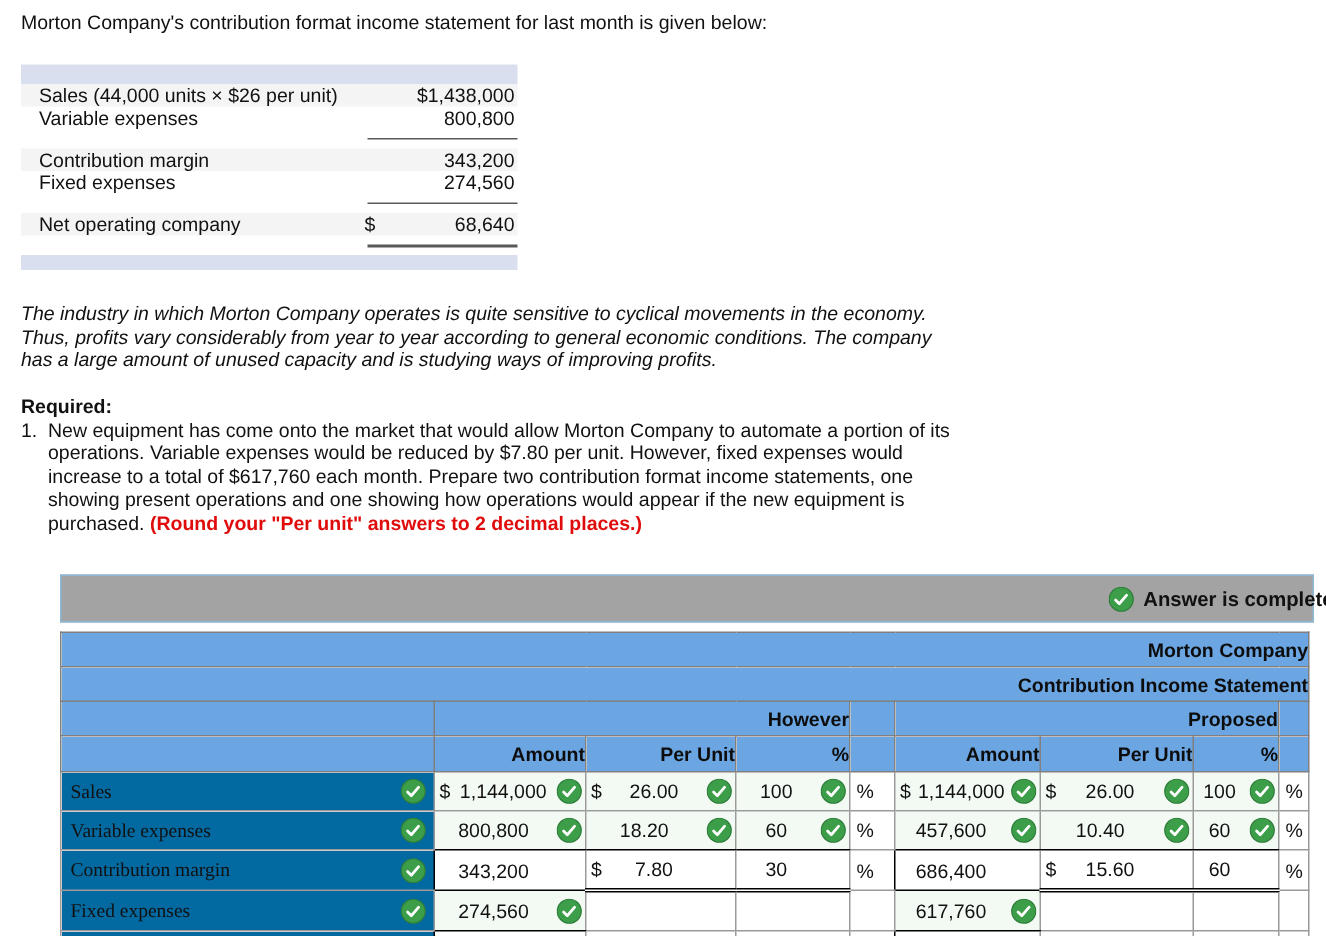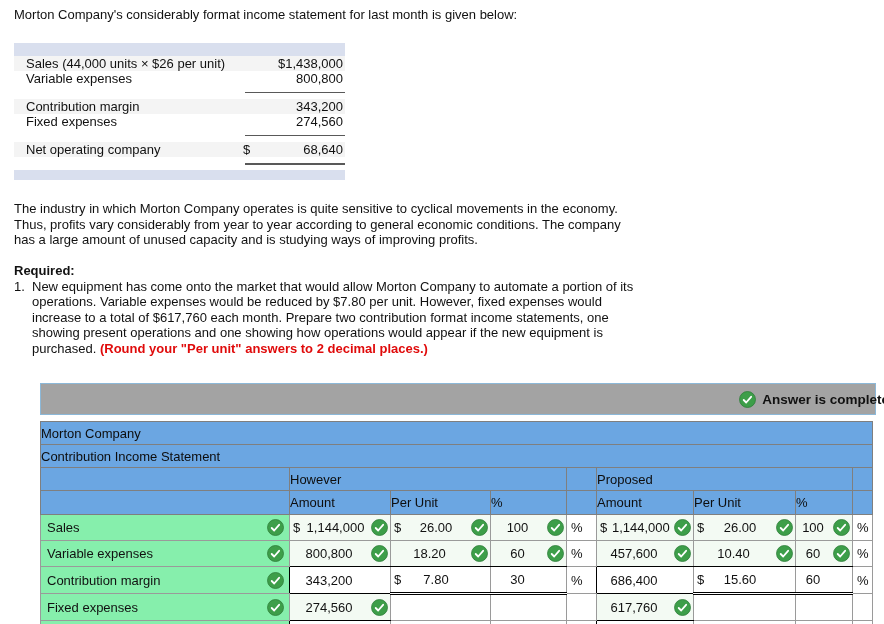--- a/index.html
+++ b/index.html
@@ -15,57 +15,57 @@
   .srow.alt{background:#f4f4f4;}
   .slabel{flex:1;}
   .samt{width:100px;display:flex;padding-right:2px;}
   .sd{width:14px;text-align:left;}
   .sv{flex:1;text-align:right;}
   .sspacer{height:13px;display:flex;justify-content:flex-end;align-items:center;}
   .srule{width:100px;border-top:1px solid #595959;}
   .srule.thick{border-top:2px solid #595959;}
 
   
-  .para{margin:21px 0 0 14px;width:612px;line-height:15.5px;}
+  .para{margin:21px 0 0 14px;width:612px;line-height:15.5px;font-style:italic;}
   .required{margin:15px 0 0 14px;font-weight:bold;}
   .req-item{margin:1px 0 0 14px;display:flex;width:622px;line-height:15.5px;}
   .req-num{width:18px;}
   .req-txt{flex:1;}
   .red{color:#e00b0b;font-weight:bold;}
 
   
   .banner{margin:27px 0 0 40px;width:834px;height:30px;background:#a3a3a3;border:1px solid #8cb8d8;
           display:flex;align-items:center;justify-content:flex-end;}
   .banner-inner{display:flex;align-items:center;gap:6px;font-weight:bold;font-size:13.5px;position:relative;left:95px;}
 
   
   table.ans{margin:6px 0 0 40px;border-collapse:collapse;table-layout:fixed;width:832px;
             border:1px solid #4c4c4c;border-bottom:2px solid #4c4c4c;}
   table.ans td{border:1px solid #9a9a9a;height:25px;padding:0;font-size:13px;overflow:hidden;}
-  tr.hdr td{background:#6ba6e2;font-weight:normal;text-align:left;border:1px solid #7f7f7f;height:22px;color:#0d0d0d;}
+  tr.hdr td{background:#6ba6e2;font-weight:bold;text-align:right;border:1px solid #7f7f7f;height:22px;color:#0d0d0d;}
   tr.hdr2 td{height:23px;}
-  .lbl{background:#86efac;}
+  .lbl{background:#0369a1;font-family:Liberation Serif, serif;}
   .lbl .inner{display:flex;align-items:center;padding:0 5px 0 6px;}
   .lbl .txt{flex:1;}
   .cell .inner{display:flex;align-items:center;padding:0 2px 0 3px;}
   .d{width:13px;text-align:left;}
   .v{flex:1;text-align:center;}
   .chk{width:23px;display:flex;justify-content:flex-end;align-items:center;}
   .input{background:#f3faf3;}
   .calc{background:#fff;border:1px solid #000;}
   .bbB{border-bottom:1px solid #000 !important;}
   .dbl{border-bottom:3px double #000 !important;}
   .brB{border-right:1px solid #000 !important;}
   .unit{padding-left:4px !important;}
   .ck{display:block;}
 </style>
 </head>
 <body>
 
-<div class="intro">Morton Company's considerably format income statement for last month is given below:</div>
+<div class="intro">Morton Company's contribution format income statement for last month is given below:</div>
 
 <div class="stmt">
   <div class="band"></div>
   <div class="srow alt">
     <span class="slabel">Sales (44,000 units × $26 per unit)</span>
     <span class="samt">
         <span class="sv">$1,438,000</span>
       </span>
   </div>
   <div class="srow">

